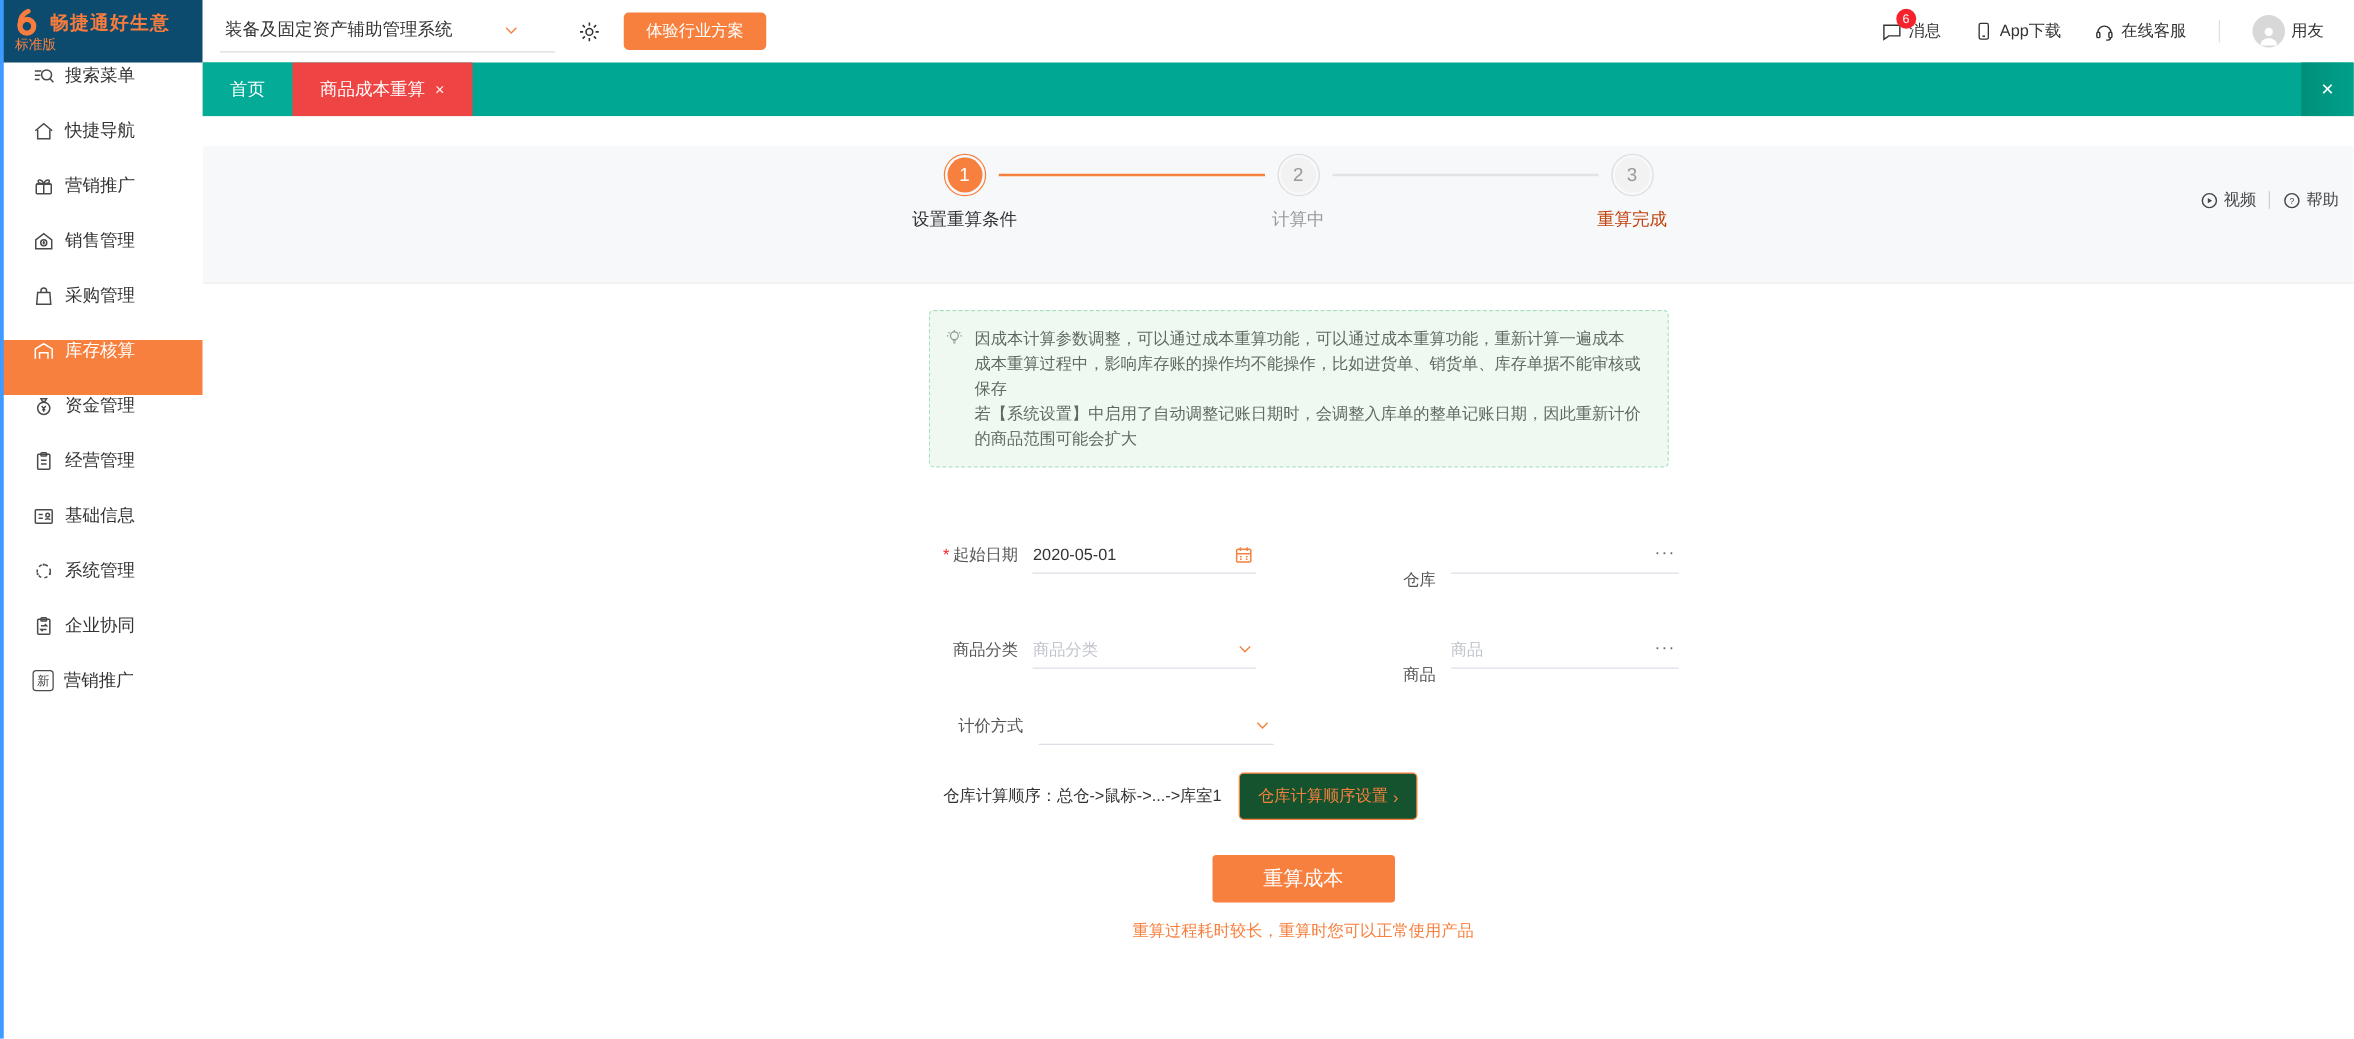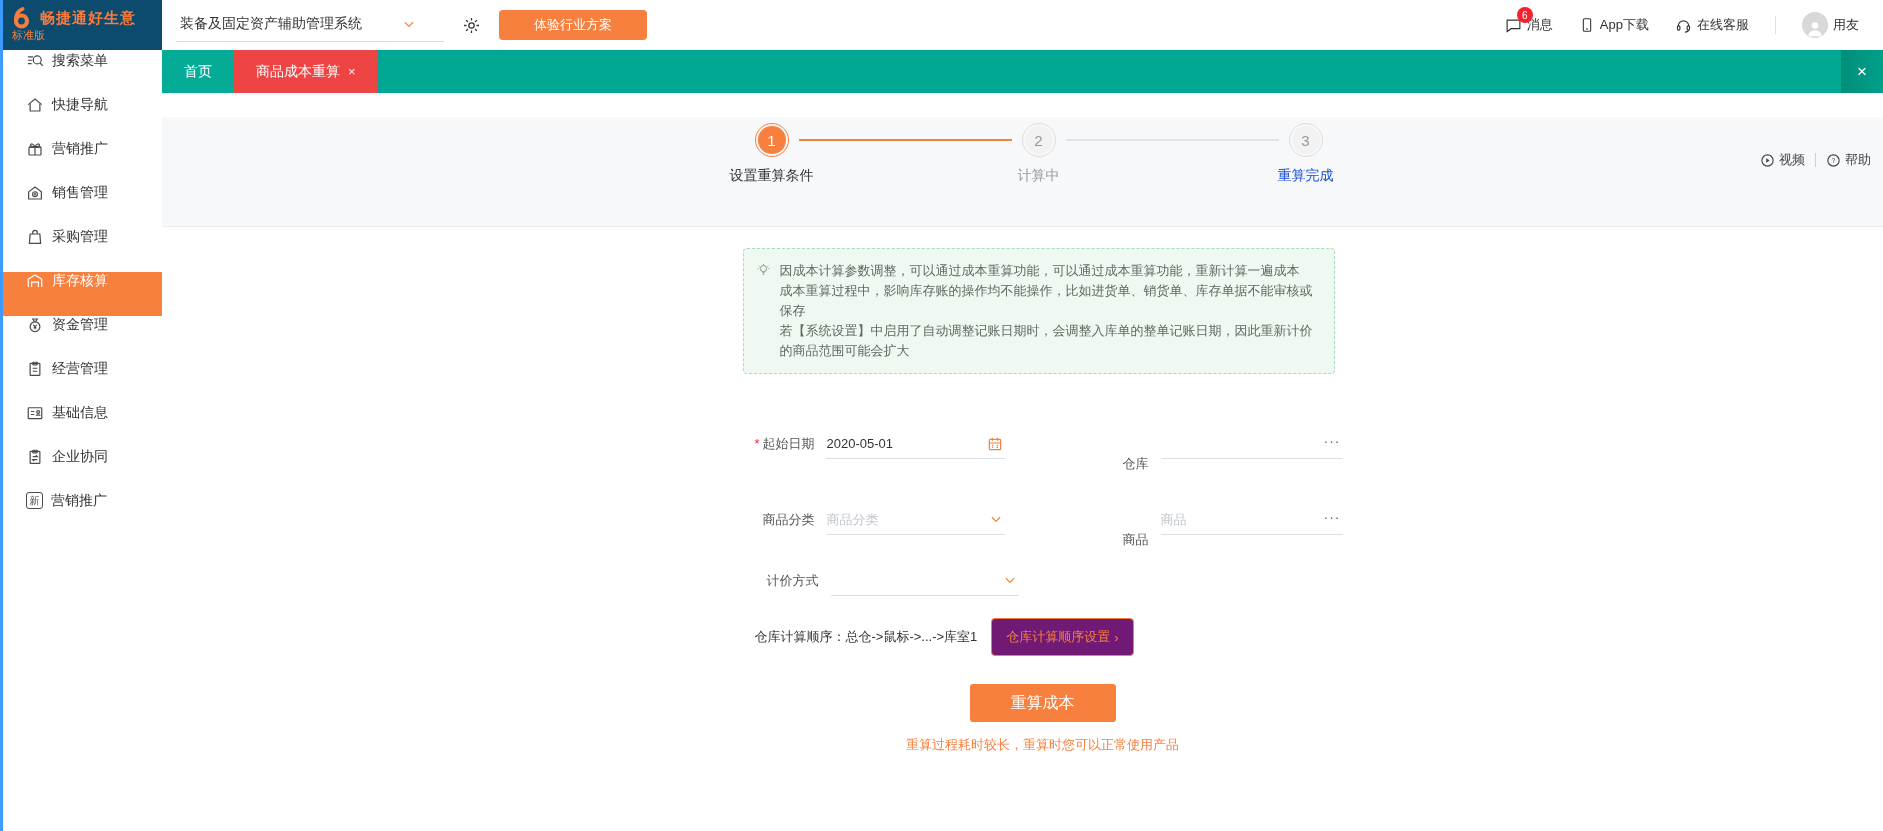--- a/index.html
+++ b/index.html
@@ -30,21 +30,21 @@
   
   .main { flex:1; display:flex; flex-direction:column; position:relative; }
 
   
   .topbar { height:50px; background:#fff; display:flex; align-items:center; padding-left:14px; position:relative; }
   .sys-select { display:flex; align-items:center; gap:40px; border-bottom:1px solid #DCDCDC;
                 padding:6px 4px 8px 4px; width:268px; cursor:pointer; }
   .sys-select-label { font-size:14px; color:#333; white-space:nowrap; }
   .gear-btn { margin-left:18px; cursor:pointer; display:flex; }
   .try-btn { margin-left:18px; background:#F7803F; color:#fff; border:none; border-radius:4px;
-             height:30px; padding:0 35px; font-size:13px; cursor:pointer; }
+             height:30px; padding:0 18px; font-size:13px; cursor:pointer; }
   .topbar-right { position:absolute; right:24px; top:0; height:50px; display:flex; align-items:center; gap:26px; }
   .tb-item { display:flex; align-items:center; gap:5px; font-size:13px; color:#333; cursor:pointer; position:relative; }
   .badge { position:absolute; top:-9px; left:12px; background:#F5222D; color:#fff; border-radius:8px;
            min-width:16px; height:16px; font-size:10px; display:flex; align-items:center; justify-content:center; padding:0 4px; }
   .tb-divider { width:1px; height:18px; background:#E0E0E0; }
   .avatar { width:26px; height:26px; border-radius:50%; background:#D8D8D8; display:flex; align-items:flex-end; justify-content:center; overflow:hidden; }
 
   
   .tabbar { height:43px; background:#00A793; display:flex; align-items:stretch; position:relative; }
   .tab { display:flex; align-items:center; padding:0 22px; color:#fff; font-size:14px; cursor:pointer;text-align:right; }
@@ -73,21 +73,21 @@
   .sc1 .inner { background:#F7803F; color:#fff; }
   .sc2 { left:293px; border:1px solid #DDDDDD; }
   .sc3 { left:560px; border:1px solid #DDDDDD; }
   .sc2 .inner, .sc3 .inner { background:#F2F2F2; color:#999; }
   .step-line { position:absolute; top:22px; height:2px; }
   .line1 { left:70px; width:213px; background:#F7803F; }
   .line2 { left:337px; width:213px; background:#E3E3E3; }
   .step-label { position:absolute; top:50px; transform:translateX(-50%); font-size:14px; white-space:nowrap; }
   .sl1 { left:43px; color:#333; }
   .sl2 { left:310px; color:#999; }
-  .sl3 { left:577px; color:#1d4ed8; }
+  .sl3 { left:577px; color:#c2410c; }
 
   .notice { margin-top:21px; width:592px; margin-left:14px; background:#EFF9F1; border:1px dashed #A3DFB8;
             border-radius:4px; padding:12px 16px 12px 12px; display:flex; gap:8px; }
   .notice-text { font-size:13px; color:#5E6B62; line-height:20px; }
   .bulb { flex:0 0 16px; padding-top:2px; }
 
   
   .form-area { margin-top:40px; margin-left:14px; width:600px; font-size:13px; }
   .form-grid { display:flex; flex-direction:column; gap:17px; }
   .form-row { display:flex; align-items:center; }
@@ -103,21 +103,21 @@
   .rcell { display:flex; align-items:center; margin-left:104px; }
   .r-label { width:40px; text-align:right; color:#555; white-space:nowrap;margin-top:41px; }
   .r-field { position:relative; margin-left:12px; width:182px; border-bottom:1px solid #DCDFE6; height:30px;
              display:flex; align-items:center; }
   .r-field input { border:none; outline:none; background:transparent; width:100%; font-size:13px; color:#333;
                    padding-right:22px; font-family:"Liberation Sans","DejaVu Sans",sans-serif; }
   .r-field input::placeholder { color:#C0C4CC; }
 
   .order-row { margin-top:22px; display:flex; align-items:center; margin-left:12px; }
   .order-text { color:#333; }
-  .order-btn { margin-left:14px; border:1px solid #F7803F; color:#F7803F; background:#701a75; border-radius:4px;
+  .order-btn { margin-left:14px; border:1px solid #F7803F; color:#F7803F; background:#14532d; border-radius:4px;
                height:30px; padding:18px 14px; font-size:13px; cursor:pointer; display:flex; align-items:center; gap:4px; }
   .submit-row { margin-top:28px; display:flex; justify-content:center; }
   .submit-btn { background:#F7803F; color:#fff; border:none; border-radius:3px; width:146px; height:38px;
                 font-size:16px; cursor:pointer; }
   .note-row { margin-top:14px; text-align:center; color:#F7803F; font-size:13px; }
 
   svg.ic { display:block; }
 </style>
 </head>
 <body>
@@ -221,20 +221,31 @@
       <div class="menu-item">
         <span>
           <svg class="ic" width="18" height="18" viewBox="0 0 24 24" fill="none" stroke-width="1.6">
             <rect x="3" y="5" width="18" height="14.5" rx="1"></rect>
               <path d="M6.5 10h4.5M6.5 14h4.5"></path>
             <circle cx="16.2" cy="10.8" r="1.9"></circle>
               <path d="M13.5 15.8c.6-1.6 4.8-1.6 5.4 0"></path>
           </svg>
         </span>
         <span class="mi-label">基础信息</span>
+      </div>
+      <div class="menu-item">
+        <span>
+          <svg class="ic" width="18" height="18" viewBox="0 0 24 24" fill="none" stroke-width="1.6">
+            <circle cx="12" cy="12" r="7" stroke-dasharray="3.4 3.4"></circle>
+            <circle cx="12" cy="5" r="1.2" fill="#4a4a4a" stroke="none"></circle>
+            <circle cx="5.5" cy="15" r="1.2" fill="#4a4a4a" stroke="none"></circle>
+            <circle cx="18.5" cy="15" r="1.2" fill="#4a4a4a" stroke="none"></circle>
+          </svg>
+        </span>
+        <span class="mi-label">系统管理</span>
       </div>
       <div class="menu-item">
         <span>
           <svg class="ic" width="18" height="18" viewBox="0 0 24 24" fill="none" stroke-width="1.6">
             <rect x="5.5" y="4.5" width="13" height="16" rx="1"></rect>
               <rect x="9" y="3" width="6" height="3.5" rx="1"></rect>
             <path d="M9 11.5h6l-1.8-1.8M15 15.5H9l1.8 1.8"></path>
           </svg>
         </span>
         <span class="mi-label">企业协同</span>

